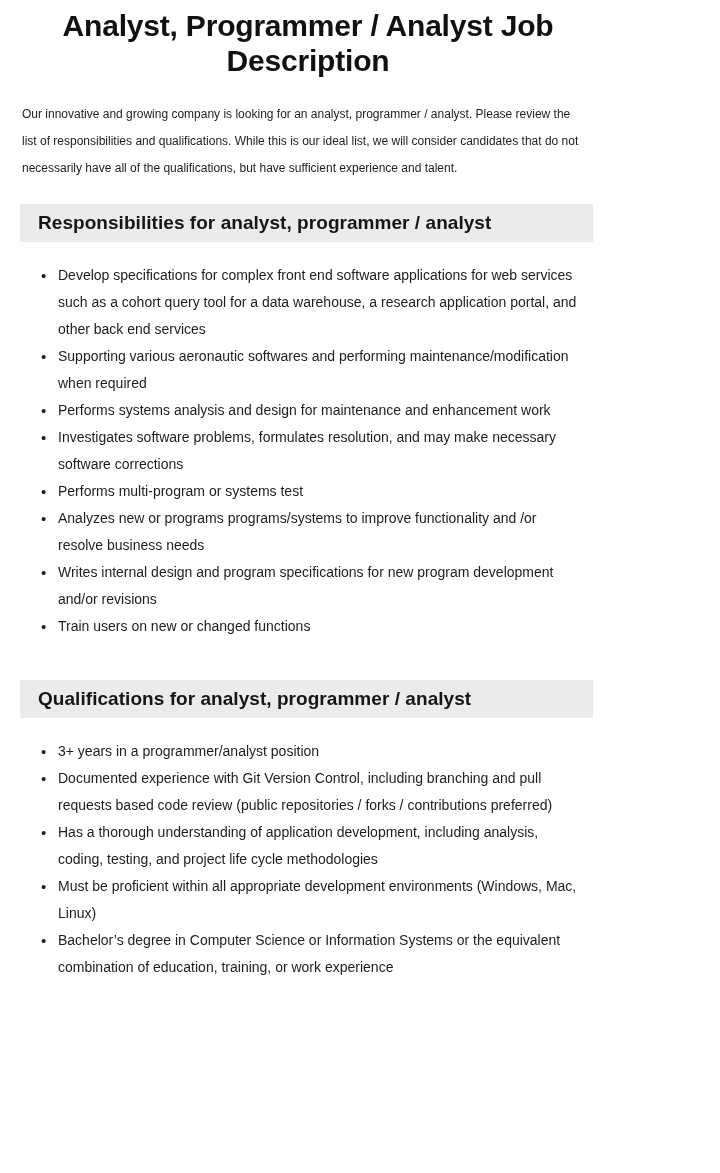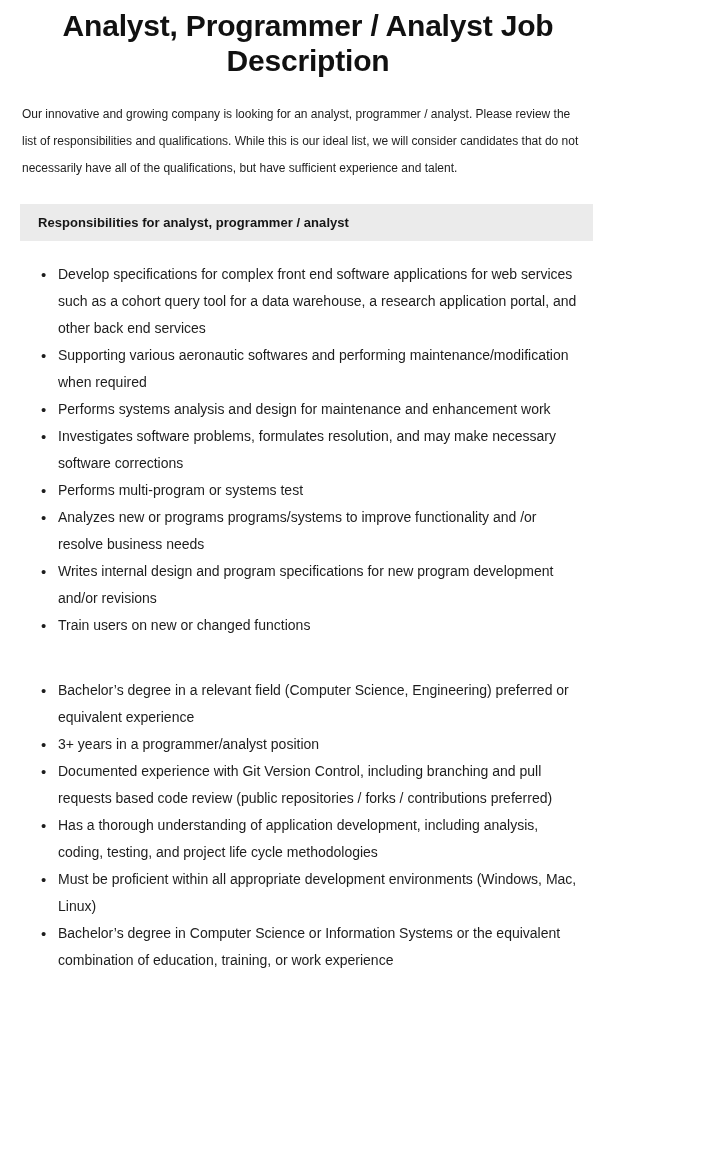--- a/index.html
+++ b/index.html
@@ -48,21 +48,21 @@
   }
 
   .section-header-band {
     background: #ebebeb;
     margin: 22px 23px 0 20px;
     padding: 9px 0 9px 18px;
     box-sizing: border-box;
   }
 
   .section-header-text {
-    font-size: 13px;
+    font-size: 19px;
     font-weight: bold;
     color: #161616;
     line-height: 19px;
     letter-spacing: 0.05px;
   }
 
   ul.bullet-list {
     list-style: none;
     margin: 0;
     padding: 20px 28px 0 0;
@@ -116,22 +116,24 @@
       <li>Investigates software problems, formulates resolution, and may make necessary software corrections</li>
       <li>Performs multi-program or systems test</li>
       <li>Analyzes new or programs programs/systems to improve functionality and /or resolve business needs</li>
       <li>Writes internal design and program specifications for new program development and/or revisions</li>
       <li>Train users on new or changed functions</li>
     </ul>
     <div class="section-spacer-bottom"></div>
   </div>
 
   <div class="section">
+    <div class="section-header-band">
+      <span class="section-header-text">Qualifications for analyst, programmer / analyst</span>
+    </div>
     <ul class="bullet-list">
-      <li>Bachelor’s degree in a relevant field (Computer Science, Engineering) preferred or equivalent experience</li>
       <li>3+ years in a programmer/analyst position</li>
       <li>Documented experience with Git Version Control, including branching and pull requests based code review (public repositories / forks / contributions preferred)</li>
       <li>Has a thorough understanding of application development, including analysis, coding, testing, and project life cycle methodologies</li>
       <li>Must be proficient within all appropriate development environments (Windows, Mac, Linux)</li>
       <li>Bachelor’s degree in Computer Science or Information Systems or the equivalent combination of education, training, or work experience</li>
     </ul>
     <div class="tail-spacer"></div>
   </div>
 
 </div>

